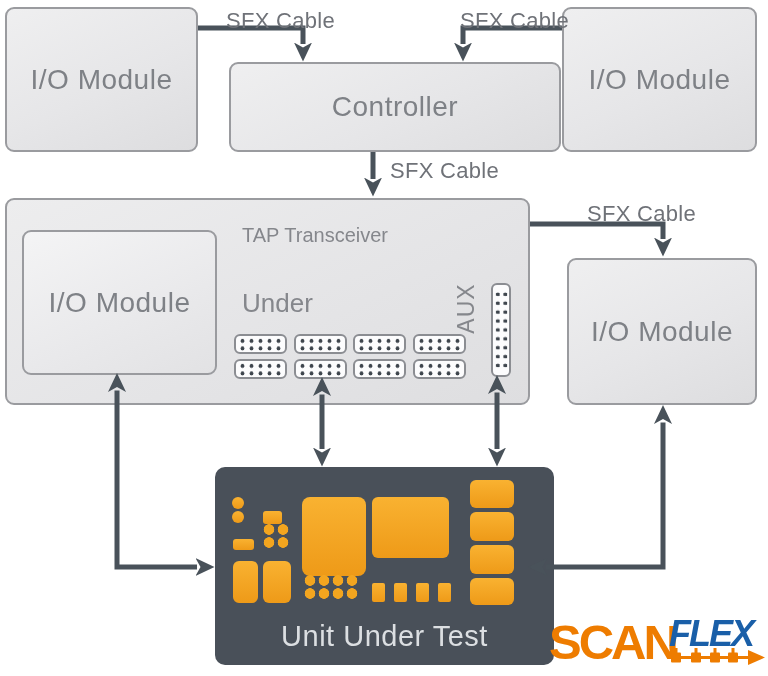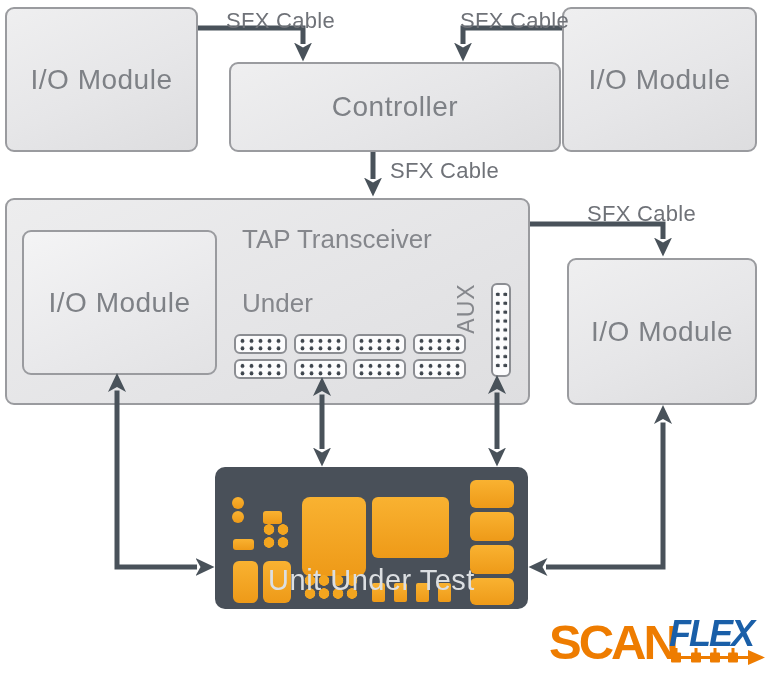--- a/index.html
+++ b/index.html
@@ -10,21 +10,21 @@
   
   .gbox{position:absolute;box-sizing:border-box;border:2px solid #9a9b9f;border-radius:9px;
         background:linear-gradient(155deg,#efeff0 0%,#e6e6e8 55%,#dddddf 100%);
         display:flex;align-items:center;justify-content:center;
         color:#7e8186;font-size:28px;font-weight:300;letter-spacing:.5px;}
   .inner-box{background:linear-gradient(155deg,#f4f4f5 0%,#e9e9eb 60%,#e2e2e4 100%);}
 
   .tap-box{position:absolute;left:5px;top:198px;width:525px;height:207px;box-sizing:border-box;
            border:2px solid #9a9b9f;border-radius:9px;
            background:linear-gradient(155deg,#ededee 0%,#e4e4e6 60%,#dedee0 100%);}
-  .tap-title{position:absolute;left:235px;top:24px;color:#85878c;font-size:26px;font-weight:300;}
+  .tap-title{position:absolute;left:235px;top:24px;color:#85878c;font-size:20px;font-weight:300;}
   .tics-label{position:absolute;left:235px;top:88px;color:#85878c;font-size:26px;font-weight:300;}
 
   
   .tic{position:absolute;width:53px;height:20px;box-sizing:border-box;border:2px solid #8b8d92;
        border-radius:6px;background:#fcfcfd;display:flex;align-items:center;justify-content:center;}
   .tic-dots{width:45px;height:15px;
        background-image:radial-gradient(circle at 4.5px 4px,#3e454d 1.8px,transparent 2.2px);
        background-size:9px 7.5px;}
   
   .aux-conn{position:absolute;left:484px;top:83px;width:20px;height:94px;box-sizing:border-box;
@@ -35,22 +35,22 @@
        background-size:7.5px 8.9px;}
   .aux-label{position:absolute;left:445px;top:72px;width:28px;height:72px;
        display:flex;align-items:center;justify-content:center;}
   .aux-label span{transform:rotate(-90deg);white-space:nowrap;color:#85878c;
        font-size:23px;font-weight:300;letter-spacing:1px;}
 
   
   .cable-label{position:absolute;color:#6f7278;font-size:22px;font-weight:300;letter-spacing:.3px;}
 
   
-  .uut{position:absolute;left:215px;top:467px;width:313px;height:142px;background:#495059;
-       border-radius:10px;}
+  .uut{position:absolute;left:215px;top:467px;width:313px;height:198px;background:#495059;
+       border-radius:10px;padding-left:26px;}
   .uut-label{position:absolute;left:0;right:0;bottom:12px;text-align:center;
        color:#dcdfe2;font-size:29px;font-weight:300;letter-spacing:.5px;}
   .chip{position:absolute;background:linear-gradient(180deg,#f9b231 0%,#ee9a18 100%);}
   .dotgrid{position:absolute;
        background-image:radial-gradient(circle at 7px 6.5px,#f3a51f 5px,transparent 5.6px);
        background-size:14px 13px;}
 
   
   .logo{position:absolute;left:549px;top:616px;width:215px;height:55px;text-align:right;}
   .logo-scan{position:absolute;left:0;top:2px;font-size:49px;font-weight:bold;

